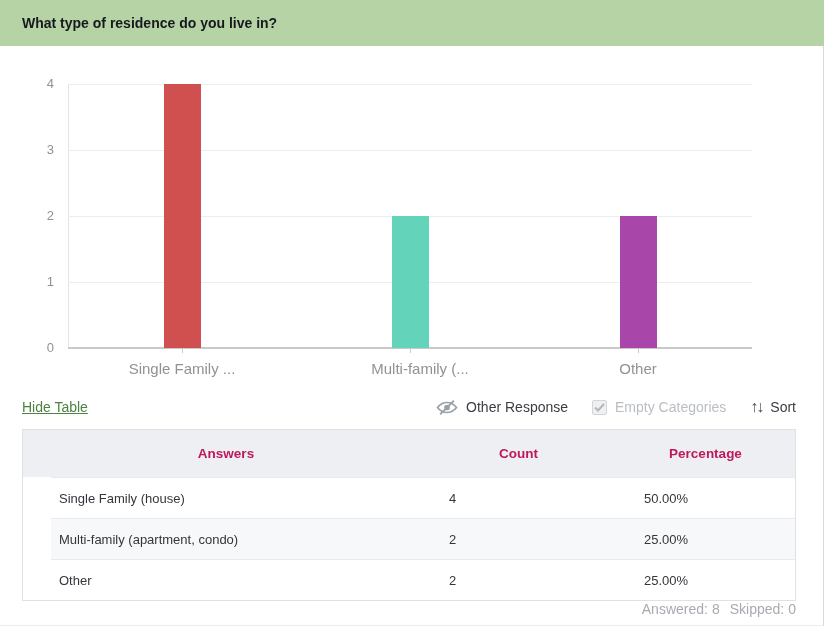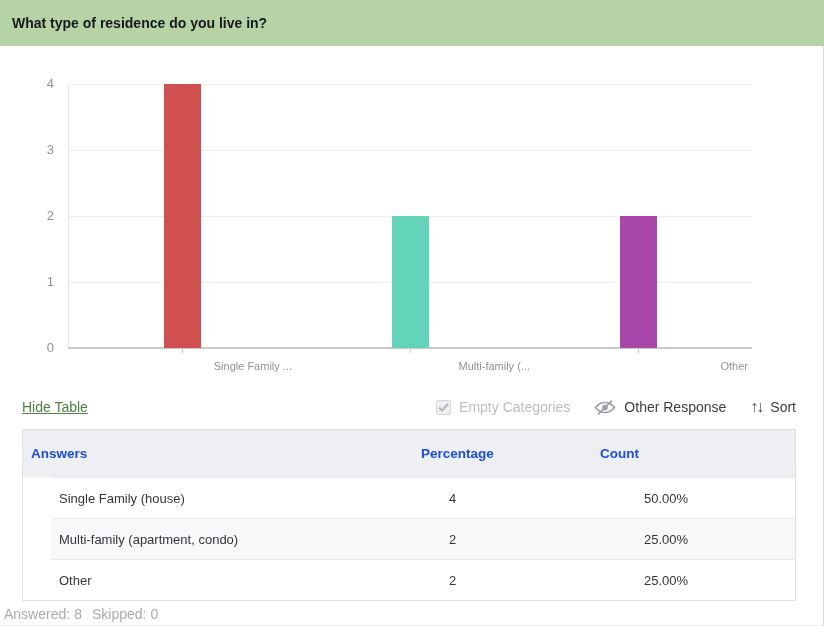--- a/index.html
+++ b/index.html
@@ -1,58 +1,58 @@
 <!DOCTYPE html>
 <html><head>
 <meta charset="utf-8">
 <style>
   html,body{margin:0;padding:0;background:#fff;}
   body{font-family:"Liberation Sans", sans-serif; width:824px; height:626px; overflow:hidden;}
   .widget{width:824px;height:626px;background:#fff;box-sizing:border-box;}
 
   
   .qheader{height:46px;background:#b6d3a6;display:flex;align-items:stretch;}
-  .qtitle{font-size:14px;font-weight:700;color:#16191d;margin:0;align-self:center;padding-left:12px;flex:0 0 auto;}
+  .qtitle{font-size:14px;font-weight:700;color:#16191d;margin:0;align-self:center;padding-left:22px;flex:0 0 auto;}
   .tabs{margin-left:auto;display:flex;align-items:stretch;padding-right:26px;}
   .tab{display:flex;align-items:center;padding:0 9px;font-size:13.5px;color:#4b4f56;cursor:pointer;border-bottom:4px solid transparent;box-sizing:border-box;margin-left:14px;}
   .tab.active{color:#3c7d35;font-weight:600;border-bottom:4px solid #2e8030;}
 
   
   .chart{position:relative;height:344px;background:#fff;}
   .plot{position:absolute;left:68px;top:38px;width:684px;height:264px;}
   .vaxis{position:absolute;left:0;top:0;height:264px;width:1px;background:#e4e4e4;}
   .gridline{position:absolute;left:0;width:684px;height:1px;background:#ededed;}
   .baseline{position:absolute;left:0;bottom:-1px;width:684px;height:2px;background:#c9c9c9;}
   .ylab{position:absolute;left:-62px;width:48px;text-align:right;font-size:13px;color:#8f9296;line-height:18px;}
   .bar{position:absolute;bottom:0;width:37px;}
-  .xlab{position:absolute;top:276px;width:220px;margin-left:-110px;text-align:right;font-size:11px;color:#8f9296;}
+  .xlab{position:absolute;top:276px;width:220px;margin-left:-110px;text-align:center;font-size:15px;color:#8f9296;}
   .xtick{position:absolute;top:264px;width:1px;height:5px;background:#c9c9c9;}
 
   
   .toolbar{display:flex;align-items:center;height:26px;margin:4px 27px 0 22px;justify-content:flex-end;}
   .hide-table{font-size:14px;color:#4c8340;text-decoration:underline;cursor:pointer;}
   .tools{margin-left:auto;display:flex;align-items:center;gap:24px;}
   .tool{display:flex;align-items:center;gap:8px;font-size:14px;color:#3a3d42;cursor:pointer;}
   .tool.disabled{color:#babdc2;}
   .checkbox{width:15px;height:15px;border:1px solid #d3d6d9;background:#eef0f1;border-radius:2px;display:flex;align-items:center;justify-content:center;box-sizing:border-box;}
   .arrows{font-size:16px;color:#4b4f56;letter-spacing:-2px;line-height:16px;}
 
   
   .rtable{margin:9px 27px 0 22px;border:1px solid #dfe1e4;box-sizing:border-box;}
   .thead{display:flex;background:#edeff2;height:47px;align-items:center;}
-  .th{font-size:13.5px;font-weight:700;color:#1d4ed8;}
+  .th{font-size:13.5px;font-weight:700;color:#be185d;text-align:center;}
   .td{font-size:13px;color:#33363b;}
   .c1{width:398px;padding-left:8px;box-sizing:border-box;}
   .c2{width:195px;box-sizing:border-box;}
   .c3{flex:1;box-sizing:border-box;}
   .trow{display:flex;align-items:center;height:40px;border-top:1px solid #e8eaec;background:#fff;margin-left:28px;}
   .trow:nth-child(even){background:#f7f8f9;}
 
   
-  .rfooter{margin-top:5px;padding-right:27px;font-size:14px;color:#a7abb1;}
+  .rfooter{text-align:right;padding-right:27px;font-size:14px;color:#a7abb1;}
   .rfooter span{margin-left:4px;}
   .rfooter .gap{margin-left:10px;}
 
   .content{border-right:1px solid #d9d9d9;border-bottom:1px solid #ececec;height:580px;box-sizing:border-box;}
 </style>
 </head>
 <body>
 
 <div class="widget">
 
@@ -83,48 +83,48 @@
           <div class="xlab" style="left: 352px;">Multi-family (...</div>
           <div class="bar" style="left: 551.5px; height: 132px; background: rgb(168, 71, 169);"></div>
           <div class="xtick" style="left: 570px;"></div>
           <div class="xlab" style="left: 570px;">Other</div>
         </div>
     </div>
 
     <div class="toolbar">
       <a class="hide-table">Hide Table</a>
       <div class="tools">
+        <div class="tool">
+          <svg width="22" height="17" viewBox="0 0 24 18">
+            <path d="M12 3.5 C6.5 3.5 3 7.2 1.6 9 C3 10.8 6.5 14.5 12 14.5 S21 10.8 22.4 9 C21 7.2 17.5 3.5 12 3.5 Z" fill="none" stroke="#9aa0a6" stroke-width="1.8"></path>
+            <circle cx="12" cy="9" r="3.1" fill="#9aa0a6"></circle>
+            <line x1="4.5" y1="16.5" x2="19.5" y2="1.5" stroke="#9aa0a6" stroke-width="2"></line>
+          </svg>
+          <span>Other Response</span>
+        </div>
         <div class="tool disabled">
           <span class="checkbox">
             <svg width="11" height="9" viewBox="0 0 11 9">
                 <polyline points="1,4.5 4,7.5 10,1" fill="none" stroke="#b3b7bb" stroke-width="2"></polyline>
               </svg>
           </span>
           <span>Empty Categories</span>
-        </div>
-        <div class="tool">
-          <svg width="22" height="17" viewBox="0 0 24 18">
-            <path d="M12 3.5 C6.5 3.5 3 7.2 1.6 9 C3 10.8 6.5 14.5 12 14.5 S21 10.8 22.4 9 C21 7.2 17.5 3.5 12 3.5 Z" fill="none" stroke="#9aa0a6" stroke-width="1.8"></path>
-            <circle cx="12" cy="9" r="3.1" fill="#9aa0a6"></circle>
-            <line x1="4.5" y1="16.5" x2="19.5" y2="1.5" stroke="#9aa0a6" stroke-width="2"></line>
-          </svg>
-          <span>Other Response</span>
         </div>
         <div class="tool">
           <span class="arrows">↑↓</span>
           <span>Sort</span>
         </div>
       </div>
     </div>
 
     <div class="rtable">
       <div class="thead">
         <div class="th c1">Answers</div>
+        <div class="th c2">Count</div>
         <div class="th c3">Percentage</div>
-        <div class="th c2">Count</div>
       </div>
       <div id="tbody">
           <div class="trow">
             <div class="td c1">Single Family (house)</div>
             <div class="td c2">4</div>
             <div class="td c3">50.00%</div>
           </div>
           <div class="trow">
             <div class="td c1">Multi-family (apartment, condo)</div>
             <div class="td c2">2</div>

